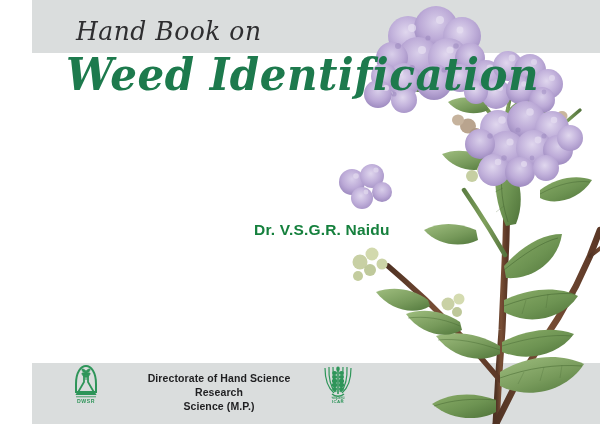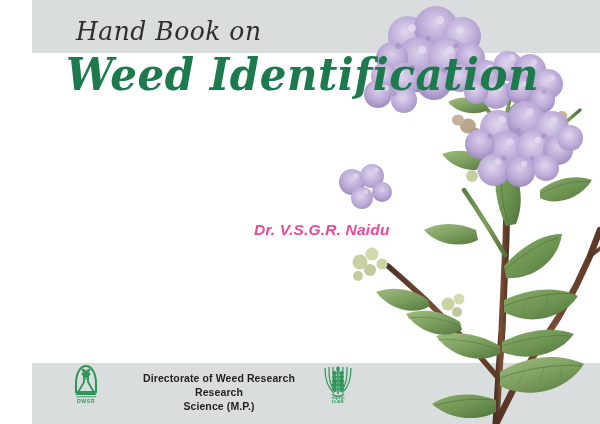--- a/index.html
+++ b/index.html
@@ -69,25 +69,24 @@
     transform-origin: left top;
   }
 
   
   .author {
     position: absolute;
     left: 222px;
     top: 221px;
     font-size: 15.5px;
     font-weight: 700;
-    color: #ec4899;
+    color: #15803d;
     letter-spacing: 0.2px;
     white-space: nowrap;
     z-index: 6;
-    font-style: italic;
   }
 
   
   .publisher {
     position: absolute;
     left: 92px;
     top: 371px;
     width: 190px;
     text-align: center;
     font-size: 10.5px;
@@ -388,17 +387,17 @@
           <ellipse cx="19.4" cy="25" rx="2.5" ry="2"></ellipse>
         <ellipse cx="16" cy="5" rx="1.8" ry="2.4"></ellipse>
       </g>
       <path d="M10 30 C13 33 19 33 22 30" stroke="#2e9559" stroke-width="1.3" fill="none"></path>
       <text x="16" y="35.4" font-family="Liberation Sans, sans-serif" font-size="3.6" font-weight="700" fill="#2e9559" text-anchor="middle">भाकृअनुप</text>
       <text x="16" y="39.4" font-family="Liberation Sans, sans-serif" font-size="4.4" font-weight="700" fill="#2e9559" text-anchor="middle" letter-spacing="0.4">ICAR</text>
     </svg>
   </div>
 
   <div class="publisher">
-    <div>Directorate of Weed Research Research</div>
+    <div>Directorate of Hand Science Research</div>
     <div>Science (M.P.)</div>
   </div>
 
 </div>
 
 </body></html>

